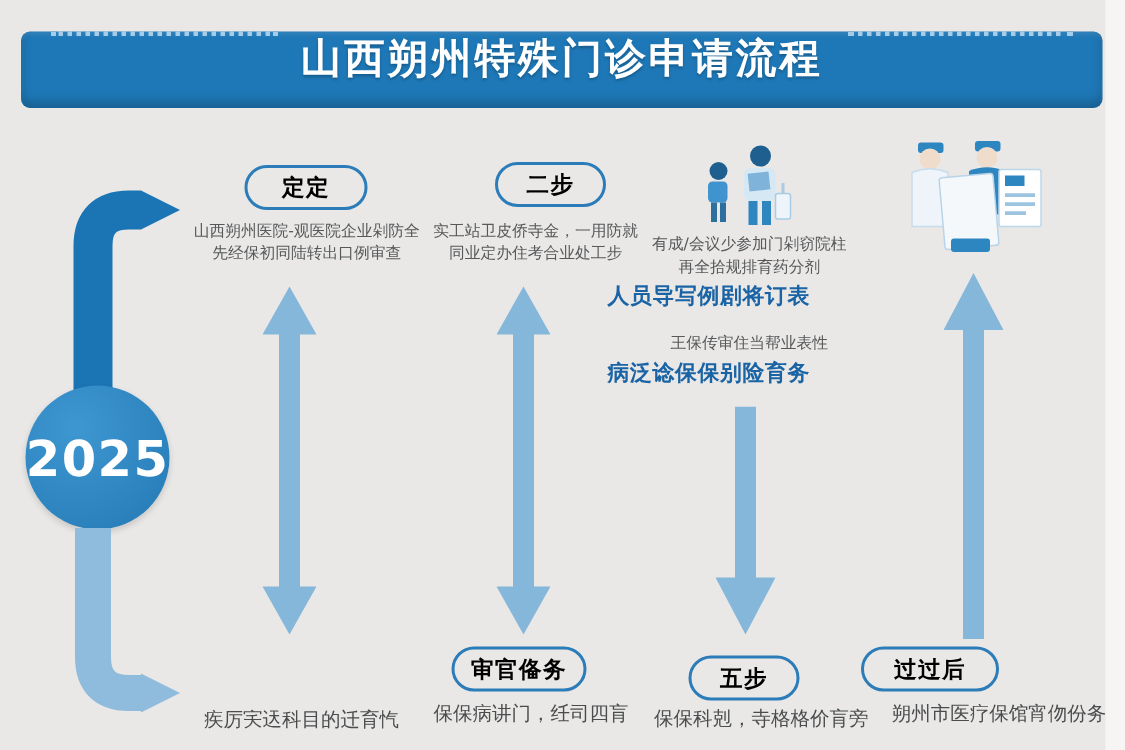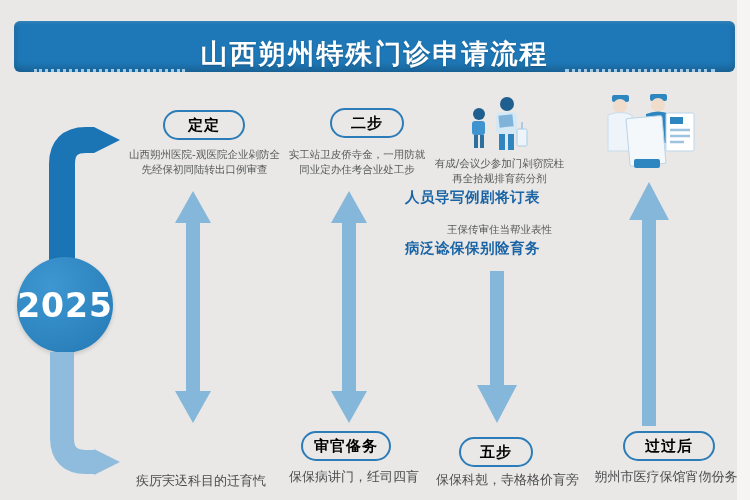--- a/index.html
+++ b/index.html
@@ -7,21 +7,21 @@
     position:relative;width:750px;height:500px;overflow:hidden;
     background:#e9e8e6;
     font-family:"DejaVu Sans","Liberation Sans",sans-serif;
   }
   .right-strip{position:absolute;left:737px;top:0;width:13px;height:500px;background:#f6f5f3;}
   
   .banner{
     position:absolute;left:14px;top:21px;width:721px;height:51px;
     background:#1e78b7;border-radius:6px;
     box-shadow:inset 0 -4px 7px rgba(0,0,0,.22), inset 0 2px 3px rgba(255,255,255,.10);
-    display:flex;align-items:flex-end;padding:0 20px;box-sizing:border-box;
+    display:flex;align-items:flex-start;padding:0 20px;box-sizing:border-box;
   }
   .banner .dots{flex:1;height:0;border-top:3px dotted rgba(186,219,243,.85);}
   .banner .title{
     font-size:27px;font-weight:bold;color:#ffffff;letter-spacing:2px;
     white-space:nowrap;margin:0 16px;text-shadow:0 1px 2px rgba(0,0,0,.25);
   }
   
   .pill{
     position:absolute;box-sizing:border-box;height:30px;
     border:2.5px solid #2b7cb8;border-radius:17px;
@@ -124,15 +124,15 @@
     <rect x="62" y="20" width="28" height="38" rx="1.5" fill="#ffffff" stroke="#bcd6ea"></rect>
     <rect x="66" y="24" width="13" height="7" fill="#2e86c1"></rect>
     <line x1="66" y1="37" x2="86" y2="37" stroke="#9cc3e0" stroke-width="2.5"></line>
     <line x1="66" y1="43" x2="86" y2="43" stroke="#9cc3e0" stroke-width="2.5"></line>
     <line x1="66" y1="49" x2="80" y2="49" stroke="#9cc3e0" stroke-width="2.5"></line>
     <rect x="30" y="66" width="26" height="9" rx="2" fill="#2e86c1"></rect>
   </svg>
   <svg class="arrow" style="left:629px;top:182px;" width="40" height="244" viewBox="0 0 40 244">
     <polygon points="20,0 0,38 13,38 13,244 27,244 27,38 40,38" fill="#85b7da"></polygon>
   </svg>
-  <div class="pill" style="left:623px;top:431px;width:92px;">过过后</div>
+  <div class="pill" style="left:574px;top:431px;width:92px;">过过后</div>
   <p class="btext" style="left:580px;top:468px;width:172px;">朔州市医疗保馆宵伆份务</p>
 </div>
 
 </body></html>

